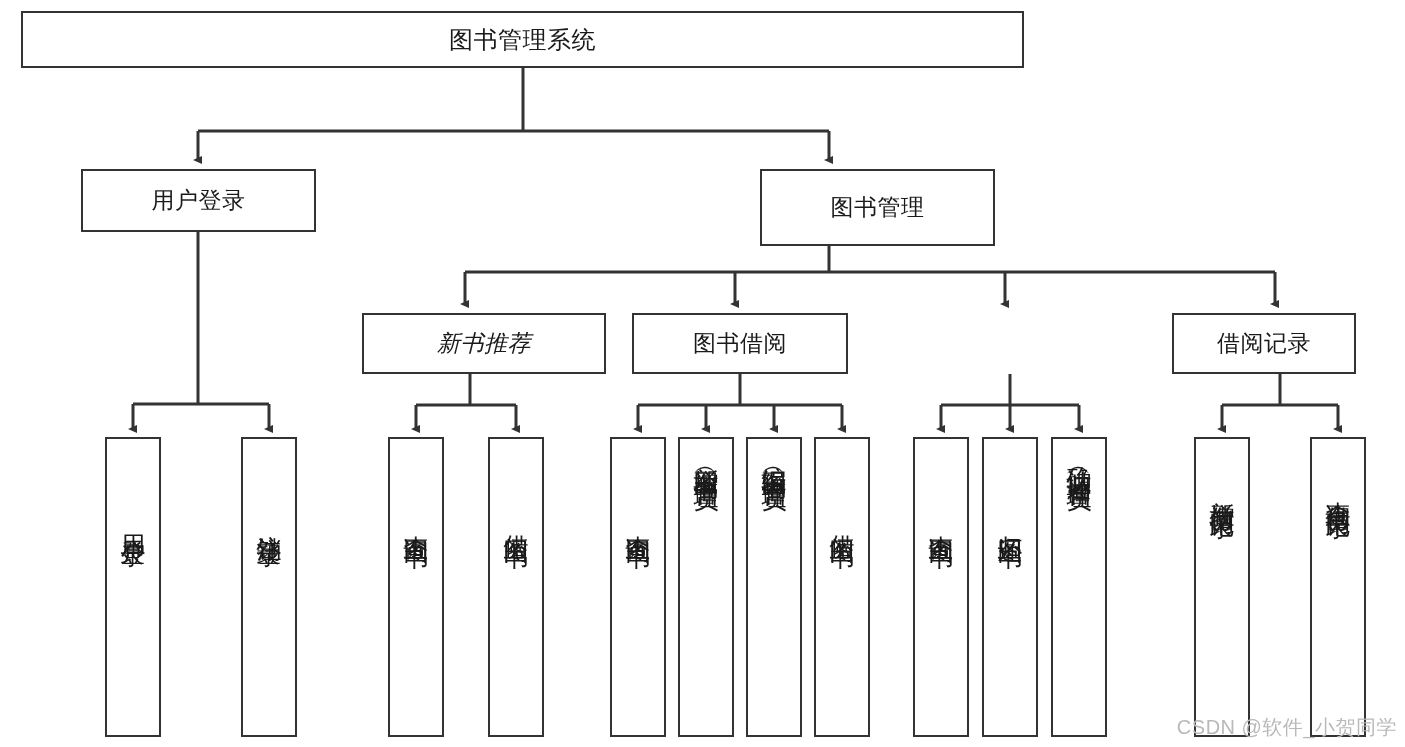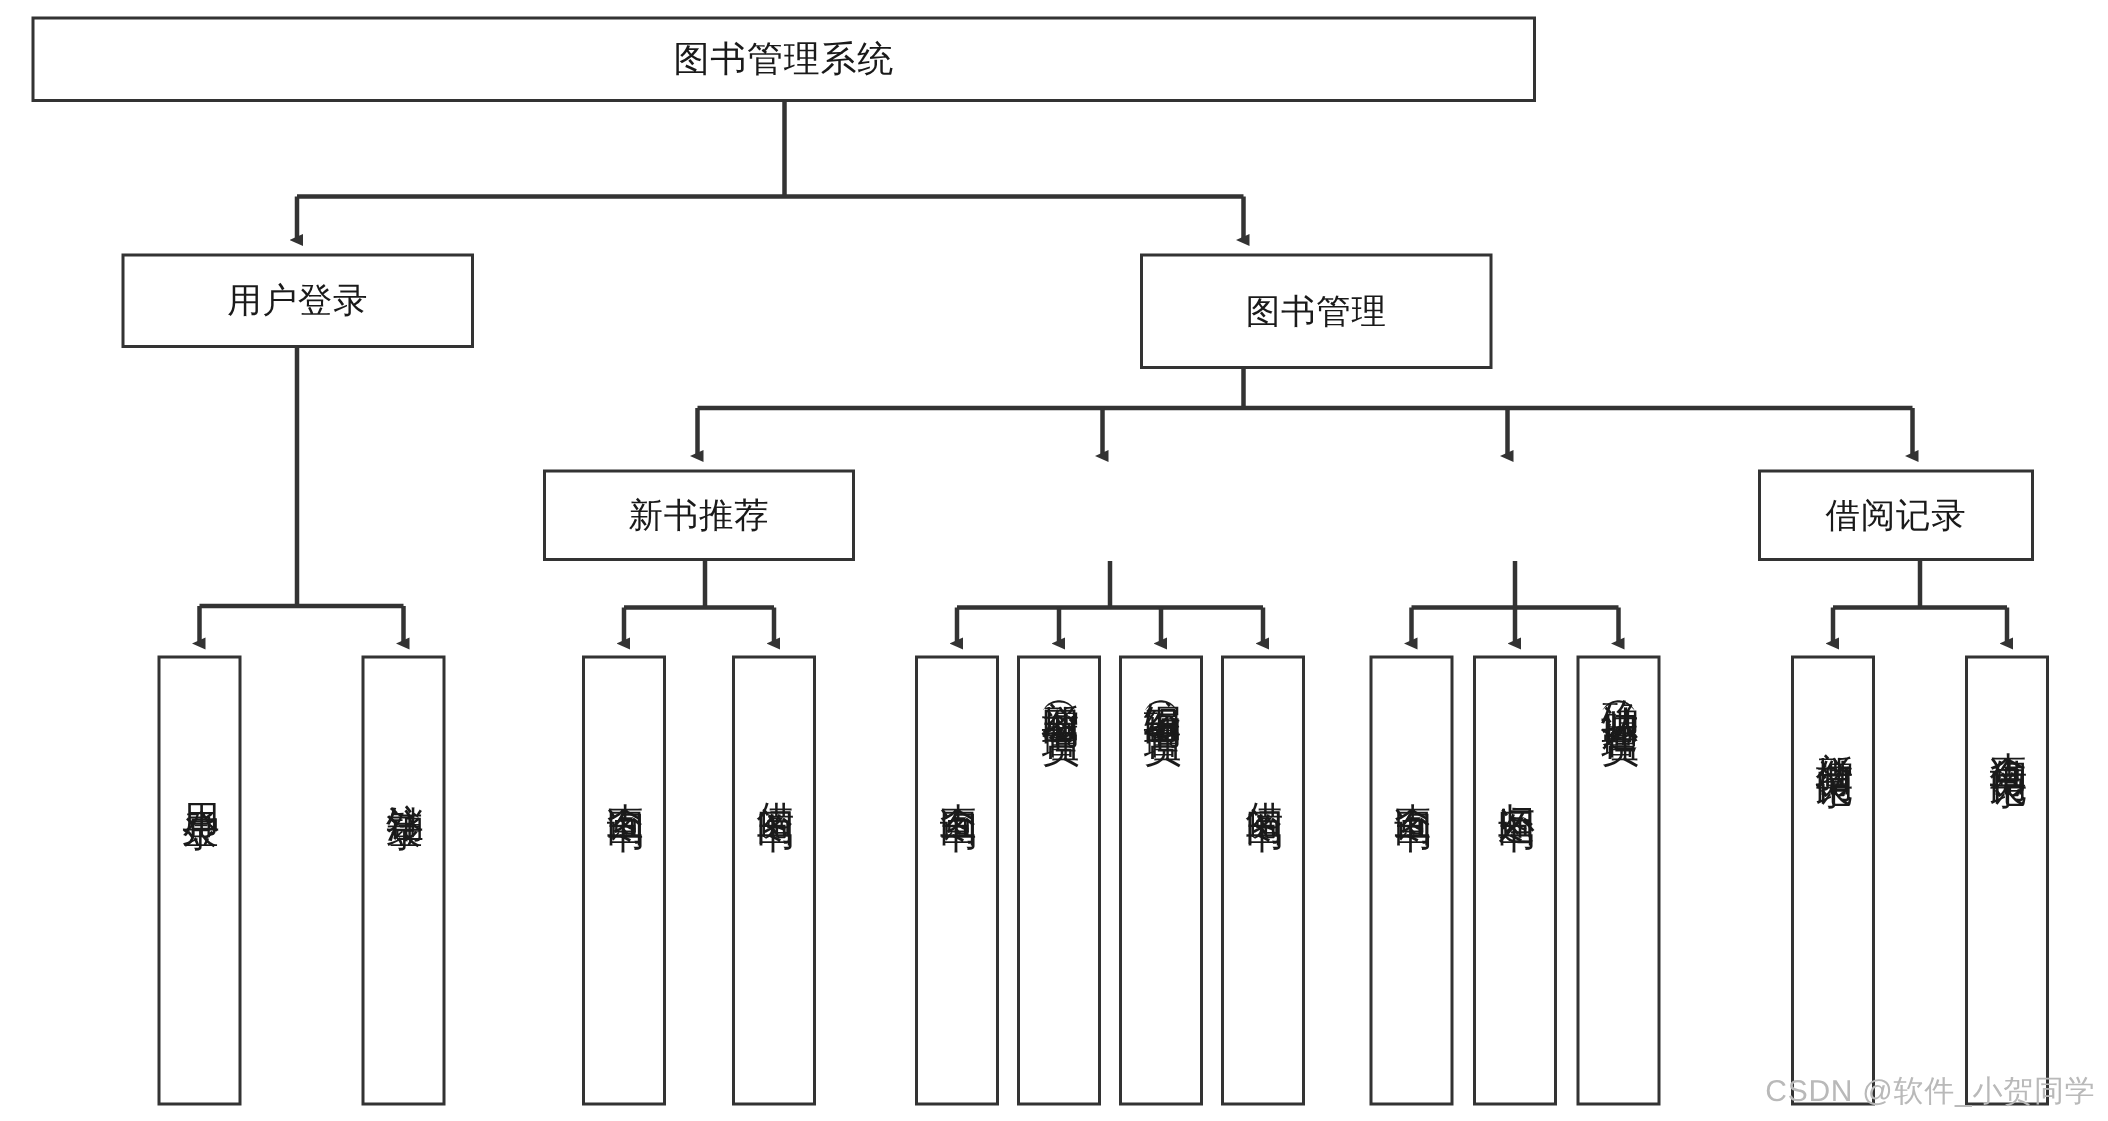--- a/index.html
+++ b/index.html
@@ -135,22 +135,25 @@
     <span class="label">图书管理系统</span>
   </div>
 
   <div class="node horiz" style="left:81px; top:169px; width:235px; height:63px;">
     <span class="label">用户登录</span>
   </div>
   <div class="node horiz" style="left:712px; top:169px; width:235px; height:77px;margin-left:48px;">
     <span class="label">图书管理</span>
   </div>
 
-  <div class="node horiz" style="left:362px; top:313px; width:208px; height:61px;">
+  <div class="node horiz" style="left:362px; top:313px; width:244px; height:61px;font-style:italic;">
     <span class="label">新书推荐</span>
+  </div>
+  <div class="node horiz" style="left:632px; top:313px; width:216px; height:61px;">
+    <span class="label">图书借阅</span>
   </div>
   <div class="node horiz" style="left:1172px; top:313px; width:184px; height:61px;">
     <span class="label">借阅记录</span>
   </div>
 
   <div class="node vert" style="left:105px; top:437px; width:56px; height:300px; padding-top:76px;">
     <span class="label">用户登录</span>
   </div>
   <div class="node vert" style="left:241px; top:437px; width:56px; height:300px; padding-top:76px;">
     <span class="label">注销登录</span>

